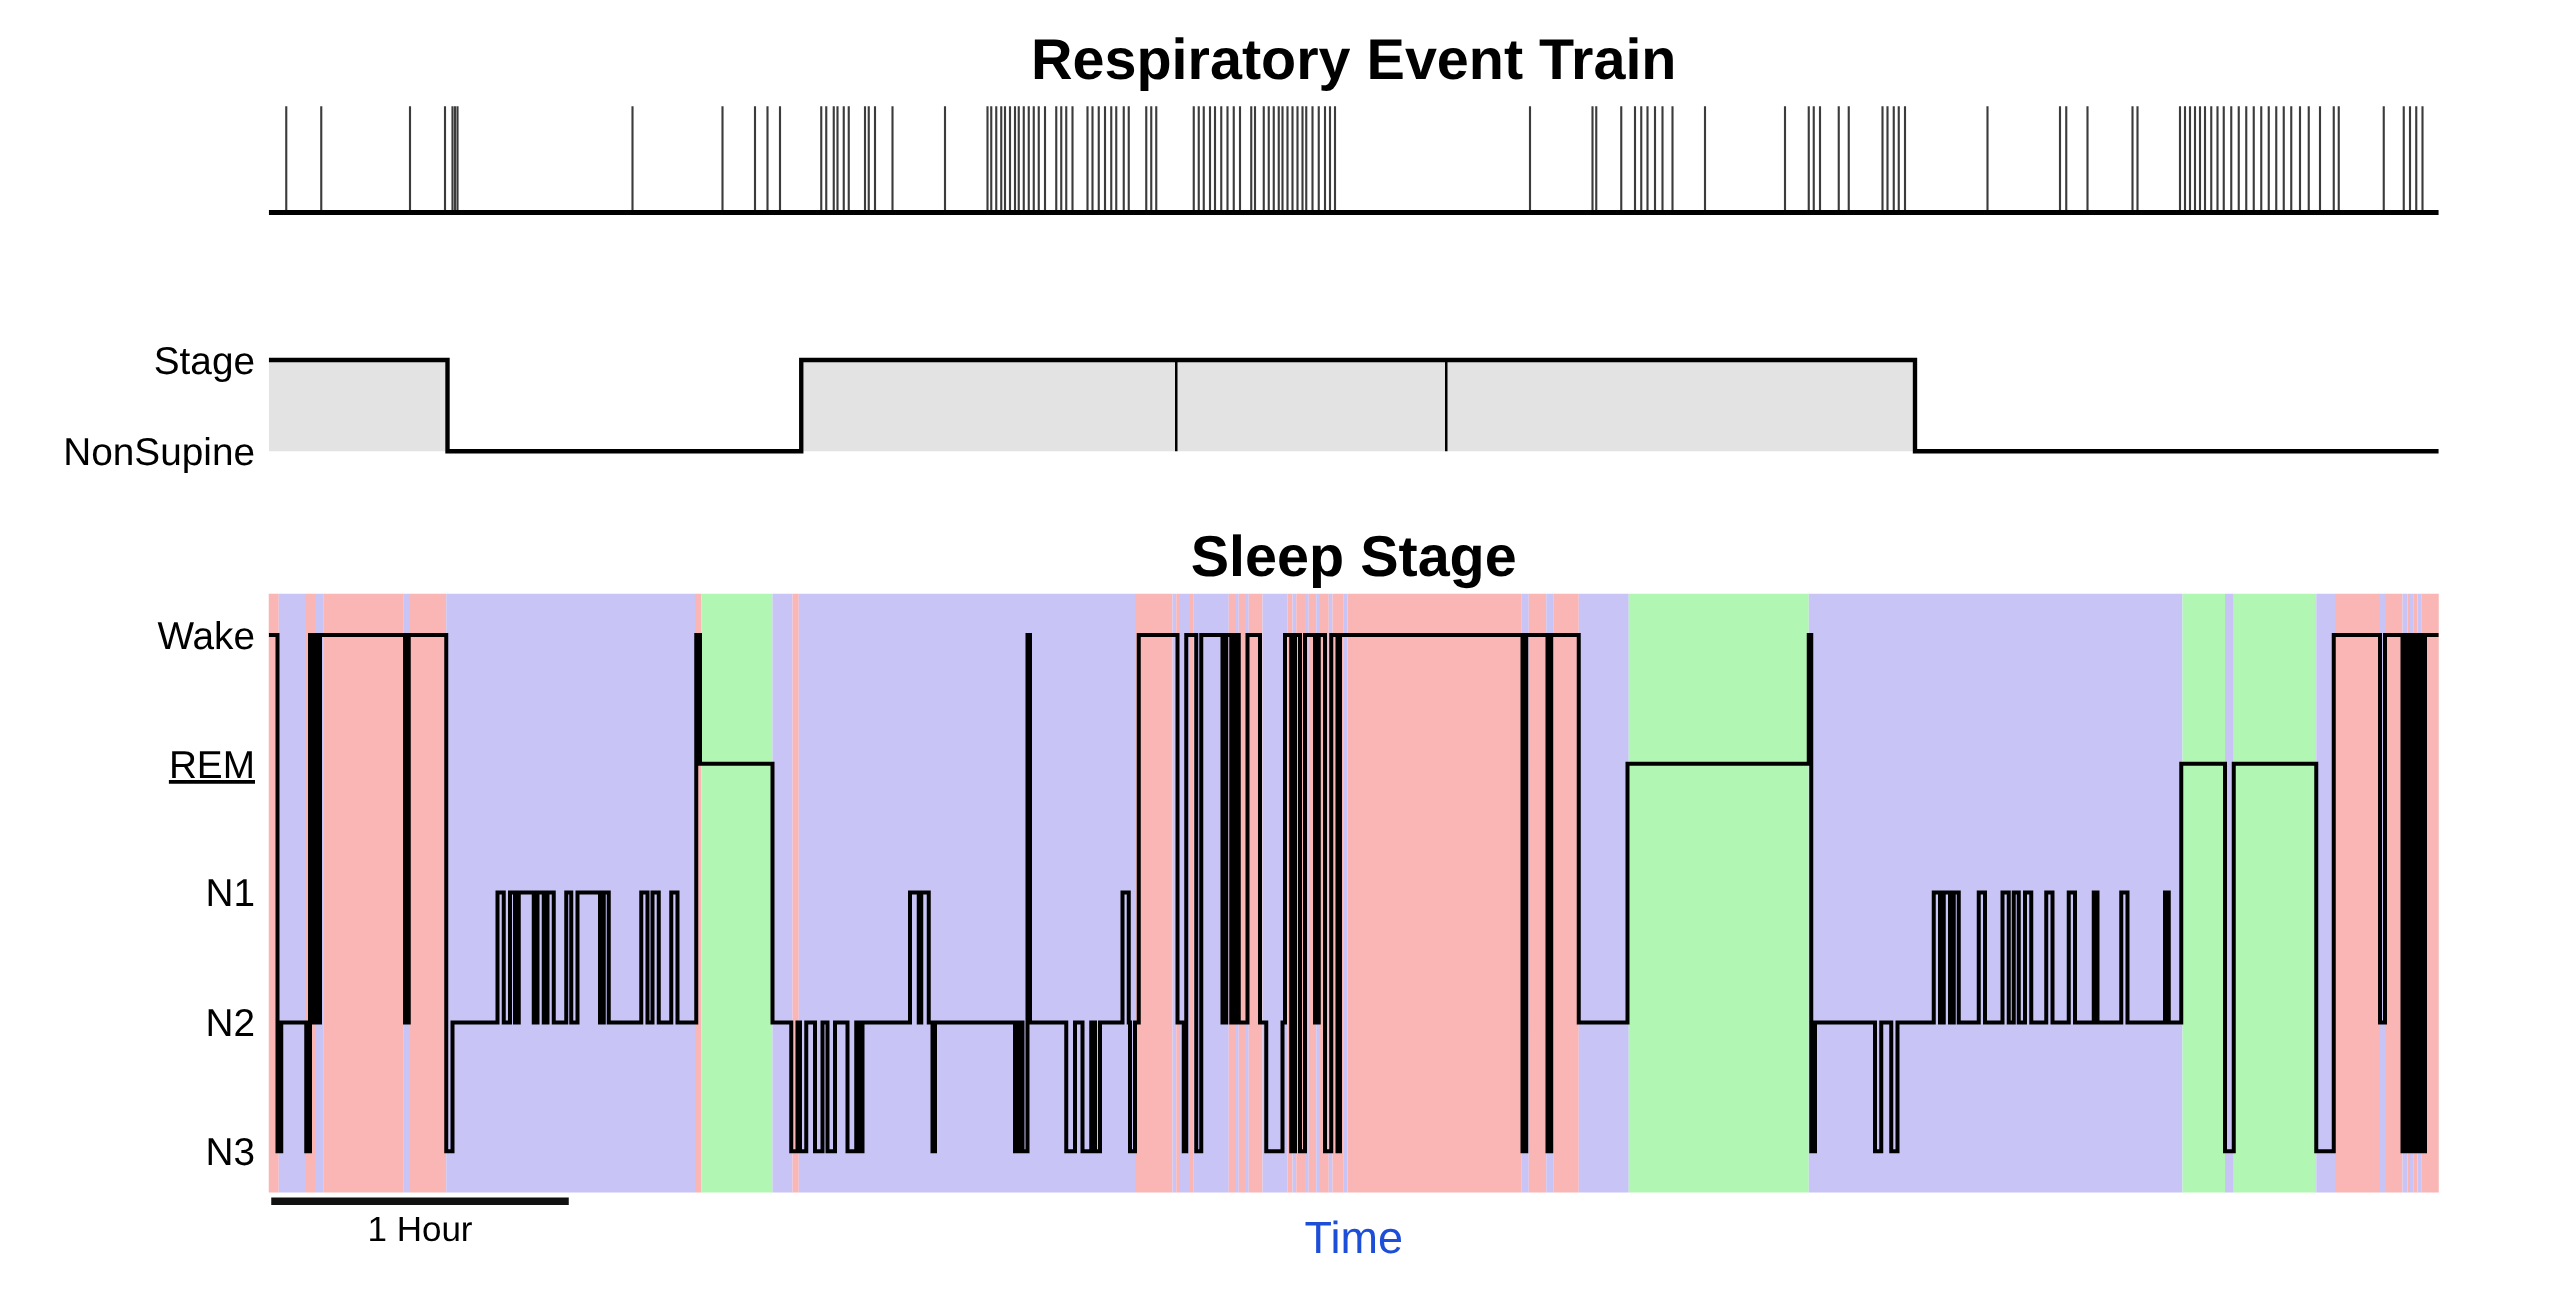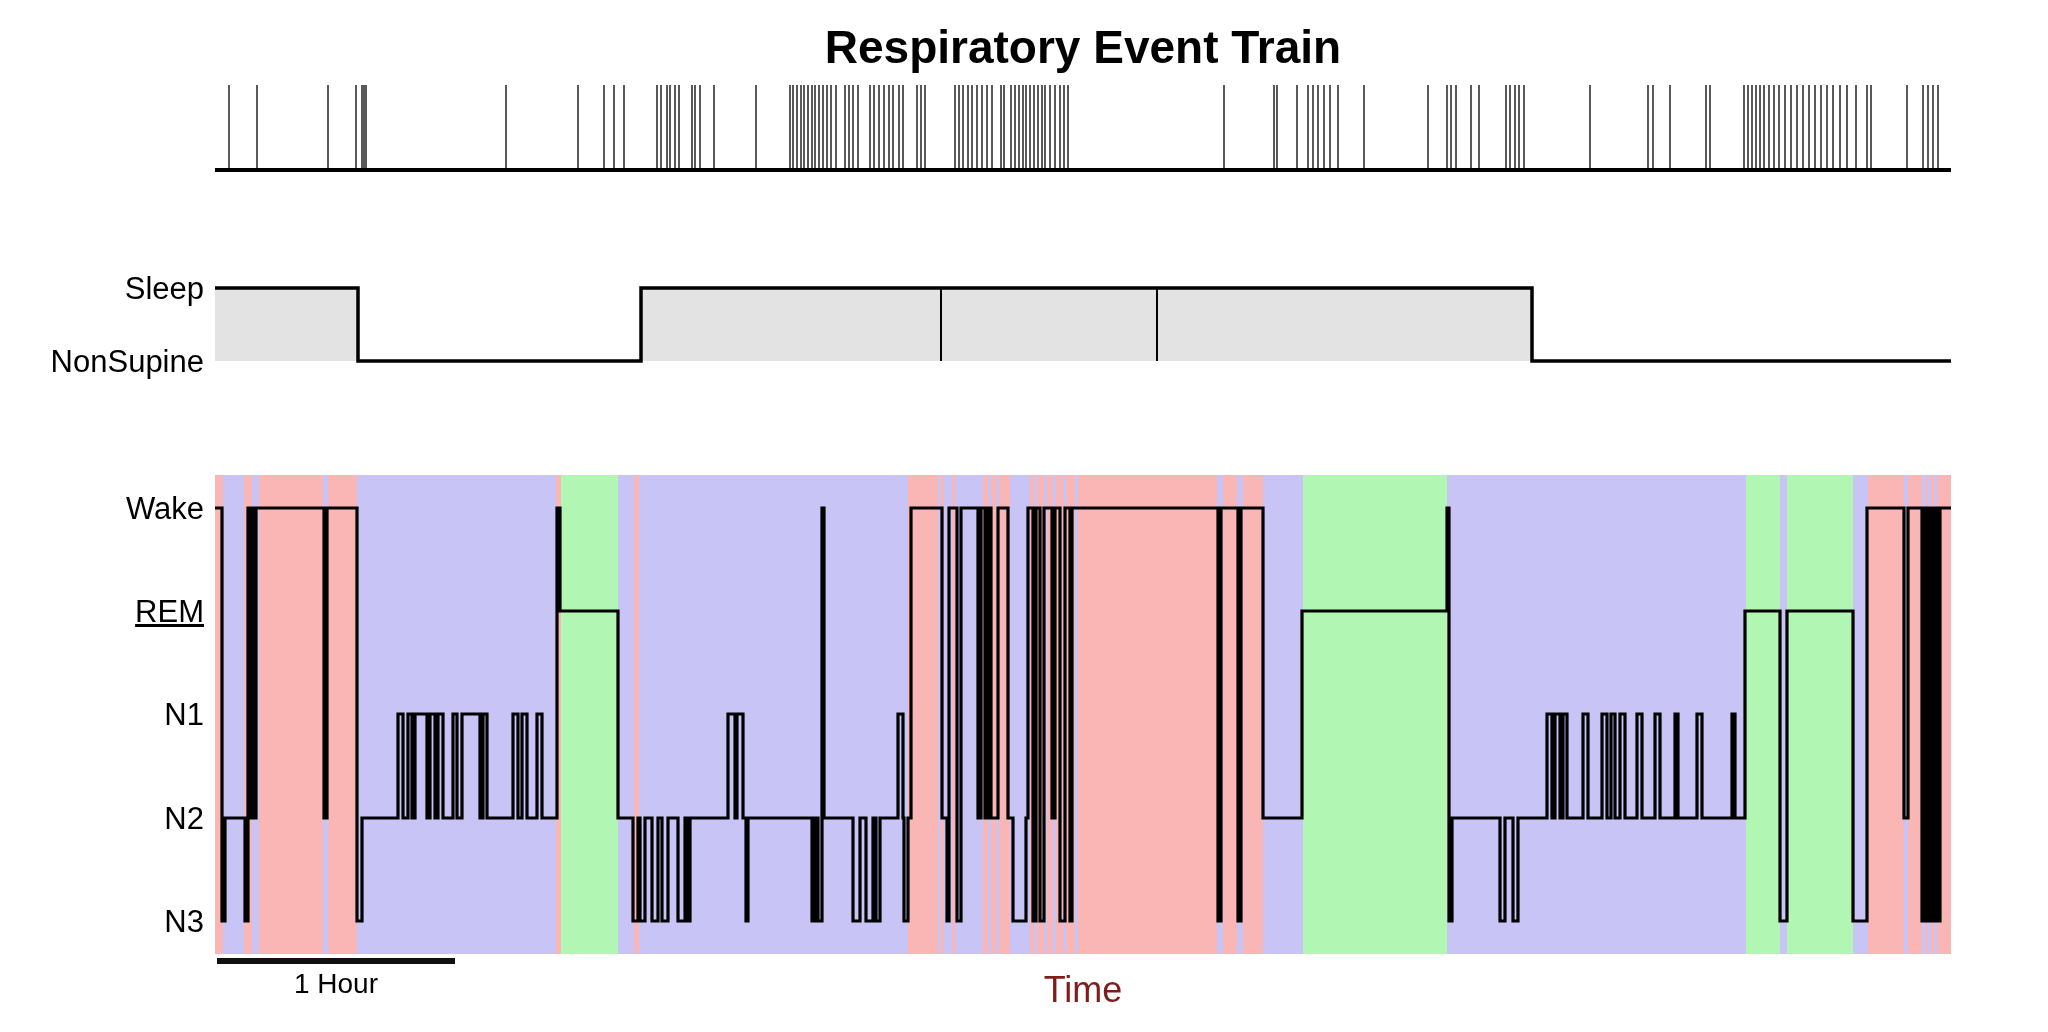--- a/index.html
+++ b/index.html
@@ -11,21 +11,21 @@
   .ylab{position:absolute;right:1844px;font-size:31px;line-height:1;white-space:nowrap;text-align:right;}
   .svg-abs{position:absolute;display:block;}
   #sleep-area{position:absolute;left:215px;top:475px;width:1736px;height:479px;}
   #bands{position:absolute;left:0;top:0;width:1736px;height:479px;}
   .band{position:absolute;top:0;height:479px;}
   #hypno-svg{position:absolute;left:0;top:0;}
   #scalebar{position:absolute;left:217px;top:958px;width:238px;height:6px;background:#111;}
   #scalebar-label{position:absolute;left:336px;top:970px;transform:translateX(-50%);
        font-size:28px;line-height:1;}
   #time-label{position:absolute;left:1083px;top:972px;transform:translateX(-50%);
-       font-size:36px;line-height:1;color:#7f1d1d;}
+       font-size:36px;line-height:1;color:#1d4ed8;}
 </style>
 </head>
 <body>
 
 <div class="fig">
 
   <div class="panel-title" style="top:24px;">Respiratory Event Train</div>
   <svg id="resp-svg" class="svg-abs" style="left:215px;top:80px;" width="1736" height="95" viewBox="0 0 1736 95">
       <line x1="14" y1="5" x2="14" y2="90" stroke="#3C3C3C" stroke-width="1.7"></line>
       <line x1="42" y1="5" x2="42" y2="90" stroke="#3C3C3C" stroke-width="1.7"></line>
@@ -156,32 +156,33 @@
       <line x1="1652" y1="5" x2="1652" y2="90" stroke="#3C3C3C" stroke-width="1.7"></line>
       <line x1="1656" y1="5" x2="1656" y2="90" stroke="#3C3C3C" stroke-width="1.7"></line>
       <line x1="1692" y1="5" x2="1692" y2="90" stroke="#3C3C3C" stroke-width="1.7"></line>
       <line x1="1708" y1="5" x2="1708" y2="90" stroke="#3C3C3C" stroke-width="1.7"></line>
       <line x1="1713" y1="5" x2="1713" y2="90" stroke="#3C3C3C" stroke-width="1.7"></line>
       <line x1="1718" y1="5" x2="1718" y2="90" stroke="#3C3C3C" stroke-width="1.7"></line>
       <line x1="1723" y1="5" x2="1723" y2="90" stroke="#3C3C3C" stroke-width="1.7"></line>
       <line x1="0" y1="90" x2="1736" y2="90" stroke="#000000" stroke-width="4"></line>
     </svg>
 
-  <div class="ylab" style="top:273px;">Sleep</div>
+  <div class="ylab" style="top:273px;">Stage</div>
   <div class="ylab" style="top:346px;">NonSupine</div>
   <svg id="body-svg" class="svg-abs" style="left:215px;top:270px;" width="1736" height="100" viewBox="0 0 1736 100">
       <rect x="0" y="18" width="143" height="73" fill="#E3E3E3"></rect>
       <rect x="426" y="18" width="300" height="73" fill="#E3E3E3"></rect>
       <rect x="726" y="18" width="216" height="73" fill="#E3E3E3"></rect>
       <rect x="942" y="18" width="375" height="73" fill="#E3E3E3"></rect>
       <line x1="726" y1="18" x2="726" y2="91" stroke="#000000" stroke-width="2"></line>
       <line x1="942" y1="18" x2="942" y2="91" stroke="#000000" stroke-width="2"></line>
       <path d="M 0 18 H 143 V 91 H 426 V 18 H 726 H 942 H 1317 V 91 H 1736" fill="none" stroke="#000000" stroke-width="3.5"></path>
     </svg>
 
+  <div class="panel-title" style="top:422px;">Sleep Stage</div>
   <div class="ylab" style="top:493px;">Wake</div>
   <div class="ylab" style="top:596px;text-decoration:underline;">REM</div>
   <div class="ylab" style="top:699px;margin-left:20px;">N1</div>
   <div class="ylab" style="top:803px;">N2</div>
   <div class="ylab" style="top:906px;">N3</div>
 
   <div id="sleep-area">
     <div id="bands">
         <div class="band" style="left: 0px; width: 8px; background: rgb(250, 181, 181);"></div>
         <div class="band" style="left: 8px; width: 21px; background: rgb(200, 196, 246);"></div>

